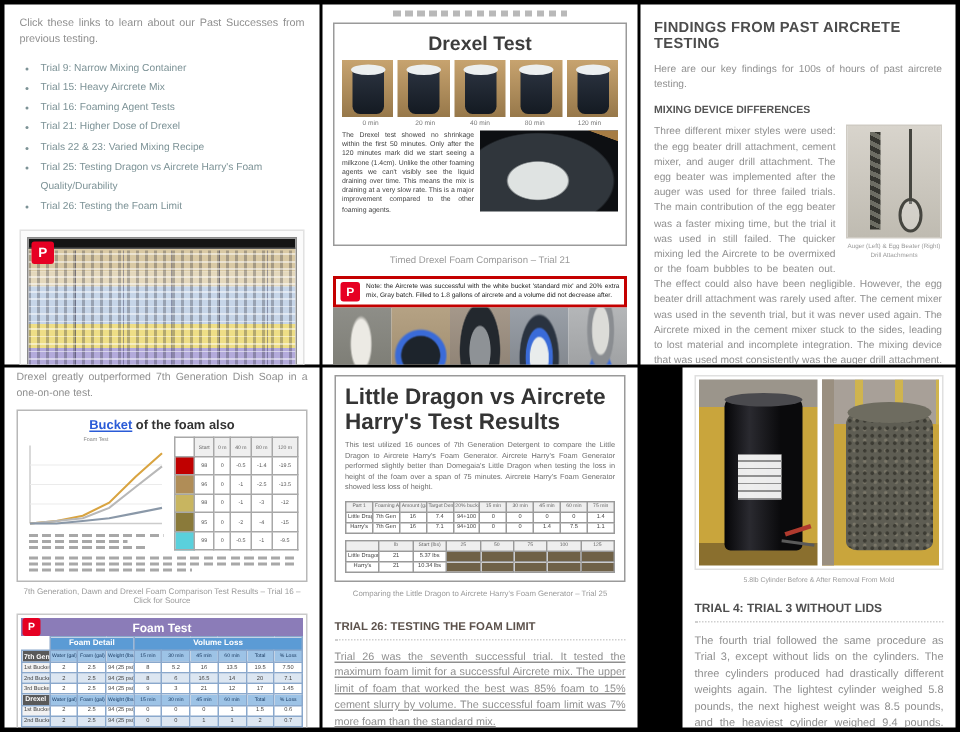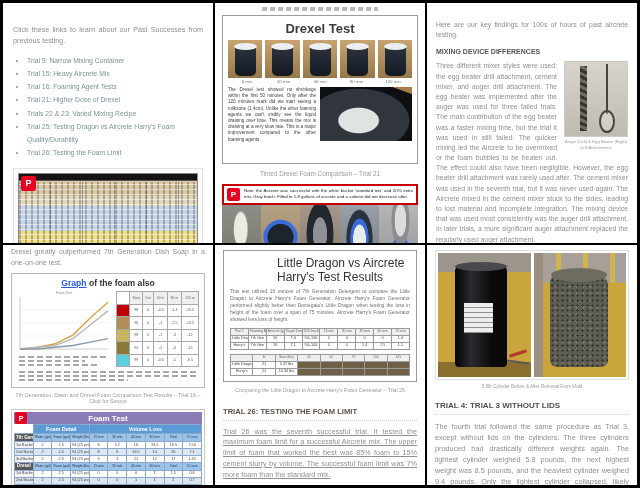--- a/index.html
+++ b/index.html
@@ -7,21 +7,21 @@
   .grid { width:640px; height:488px; background:#000; padding:3px; display:grid;
           grid-template-columns:repeat(3,210px); grid-template-rows:repeat(2,240px); gap:2px; }
   .panel { background:#fff; overflow:hidden; position:relative; }
 
   
   .para { color:#8f8f8f; text-align:justify; line-height:1.5; }
   .cap  { color:#9a9a9a; text-align:center; }
   .tline { height:1.5px; margin:2.5px 2px; background:repeating-linear-gradient(90deg,#a8a8a8 0 6px,transparent 6px 9px); }
 
   
-  .p1 { padding:22px 10px; }
+  .p1 { padding:7px 10px; }
   .p1 .para { font-size:7.2px; }
   .p1 ul { list-style:disc; margin:7px 0 0 14px; }
   .p1 li { font-size:6.8px; color:#7c9296; line-height:1.95; }
   .fig1 { margin-top:8px; border:1px solid #e2e2e2; background:#fbfbfb; padding:4px 4px 3px; }
   .sheet { position:relative; height:88px; border:1px solid #8a8a8a; background:#fff; overflow:hidden; }
   .sh-head { height:7px; background:#141414; border-bottom:1px solid #555; }
   .badge-p { position:absolute; width:15px; height:15px; background:#e60023; color:#fff; font-weight:bold;
              font-size:9px; display:flex; align-items:center; justify-content:center; border-radius:2px; z-index:3; }
   .sheet .badge-p { top:2px; left:2px; }
   .band { width:100%; }
@@ -107,30 +107,30 @@
   td.ft-corner { background:#fff; border-color:#fff #8aa8cc #8aa8cc #fff; }
   td.ft-glabel { background:#595959; color:#fff; font-weight:700; font-size:4.6px; }
   td.ft-col { background:#9dc3e6; color:#17375e; font-size:3.4px; }
   td.ft-rlabel { background:#f2f2f2; }
   td.dk { background:#6f6147; color:#cfc5a8; }
   td.lh { background:#efefef; color:#666; font-size:3.4px; }
 
   
   .p5 { padding:5px 8px 0; }
   .ldcard { border:1px solid #9a9a9a; padding:5px 6px; }
-  .ldtitle { font-size:12px; font-weight:400; color:#343434; margin-bottom:4px;margin-left:47px; }
+  .ldtitle { font-size:15px; font-weight:700; color:#343434; margin-bottom:4px; }
   .ldbody { font-size:4.9px; line-height:1.45; color:#6f6f6f; text-align:justify; margin-bottom:4px; }
   .p5 .mini td { border-color:#9a9a9a; }
   .gap4 { height:4px; }
   .p5 .cap { font-size:5.2px; margin:5px 0 0; }
   .sec-h { font-size:7.6px; font-weight:700; color:#5c524c; padding-bottom:4px; border-bottom:1px dotted #cfcfcf; margin-top:14px; }
   .p5 .para { font-size:7.2px; margin-top:6px;text-decoration:underline; }
 
   
-  .p6 { padding:5px 8px 0; }
+  .p6 { padding:5px 8px 0;margin-left:28px; }
   .ph-pair { display:flex; gap:3px; border:1px solid #e0e0e0; padding:2px; background:#fff; }
   .ph { flex:1; height:124px; position:relative; overflow:hidden; }
   .ph-l { background:linear-gradient(180deg,#9b958b 0 15%,#c9a53c 15% 88%,#8a6f2e 88%); }
   .cyl-black { position:absolute; left:17px; top:12px; width:52px; height:102px;
                background:linear-gradient(90deg,#050507,#2a2a30 32%,#0a0a0c 72%); border-radius:6px 6px 4px 4px; }
   .cyl-black::before { content:""; position:absolute; top:-3px; left:0; right:0; height:9px; background:#4a4a4e; border-radius:50%; }
   .cyl-black::after { content:""; position:absolute; left:9px; top:38px; width:29px; height:30px; background:
       repeating-linear-gradient(0deg,#9a9a9a 0 1px, transparent 1px 5px) #fff; opacity:.92; }
   .stick1 { position:absolute; right:4px; bottom:22px; width:18px; height:3px; background:#b03a2e; transform:rotate(-18deg); }
   .stick2 { position:absolute; right:2px; bottom:14px; width:22px; height:2px; background:#5a5a5a; transform:rotate(8deg); }
@@ -220,20 +220,21 @@
     <div class="collage">
       <div class="c1"></div>
       <div class="c2"></div>
       <div class="c3"></div>
       <div class="c4"></div>
       <div class="c5"></div>
     </div>
   </div>
 
   <div class="panel p3">
+    <h2>FINDINGS FROM PAST AIRCRETE TESTING</h2>
     <p class="para intro">Here are our key findings for 100s of hours of past aircrete testing.</p>
     <h3>MIXING DEVICE DIFFERENCES</h3>
     <div class="para body">
       <span class="mixer-wrap" style="display:block;">
         <span class="mixer-img" style="display:block;">
           <span class="rod-a"></span>
           <span class="rod-b"></span>
           <span class="whisk"></span>
         </span>
         <span class="mixer-cap" style="display:block;">
@@ -243,21 +244,21 @@
       </span>
       <span>Three different mixer styles were used: the egg beater drill attachment, cement mixer, and auger drill attachment. The egg beater was implemented after the auger was used for three failed trials. The main contribution of the egg beater was a faster mixing time, but the trial it was used in still failed. The quicker mixing led the Aircrete to be overmixed or the foam bubbles to be beaten out. The effect could also have been negligible. However, the egg beater drill attachment was rarely used after. The cement mixer was used in the seventh trial, but it was never used again. The Aircrete mixed in the cement mixer stuck to the sides, leading to lost material and incomplete integration. The mixing device that was used most consistently was the auger drill attachment. In later trials, a more significant auger attachment replaced the regularly used auger attachment.</span>
     </div>
 
   </div>
 
   <div class="panel p4">
     <p class="para intro">Drexel greatly outperformed 7th Generation Dish Soap in a one-on-one test.</p>
     <figure class="gfig">
       <div class="gtitle">
-        <span class="lnk">Graph</span><span> of the foam also</span>
+        <span class="lnk">Bucket</span><span> of the foam also</span>
       </div>
       <div class="gwrap">
         <div class="chart-box">
           <div class="chart-title">Foam Test</div>
           <svg width="94" height="58" viewBox="0 0 94 58">
             <g transform="translate(3,2)">
               <line x1="0" y1="0" x2="0" y2="52" stroke="#cccccc" stroke-width="1"></line>
               <line x1="0" y1="52" x2="88" y2="52" stroke="#cccccc" stroke-width="1"></line>
               <line x1="0" y1="13" x2="88" y2="13" stroke="#ebebeb" stroke-width="0.7"></line>
               <line x1="0" y1="26" x2="88" y2="26" stroke="#ebebeb" stroke-width="0.7"></line>

